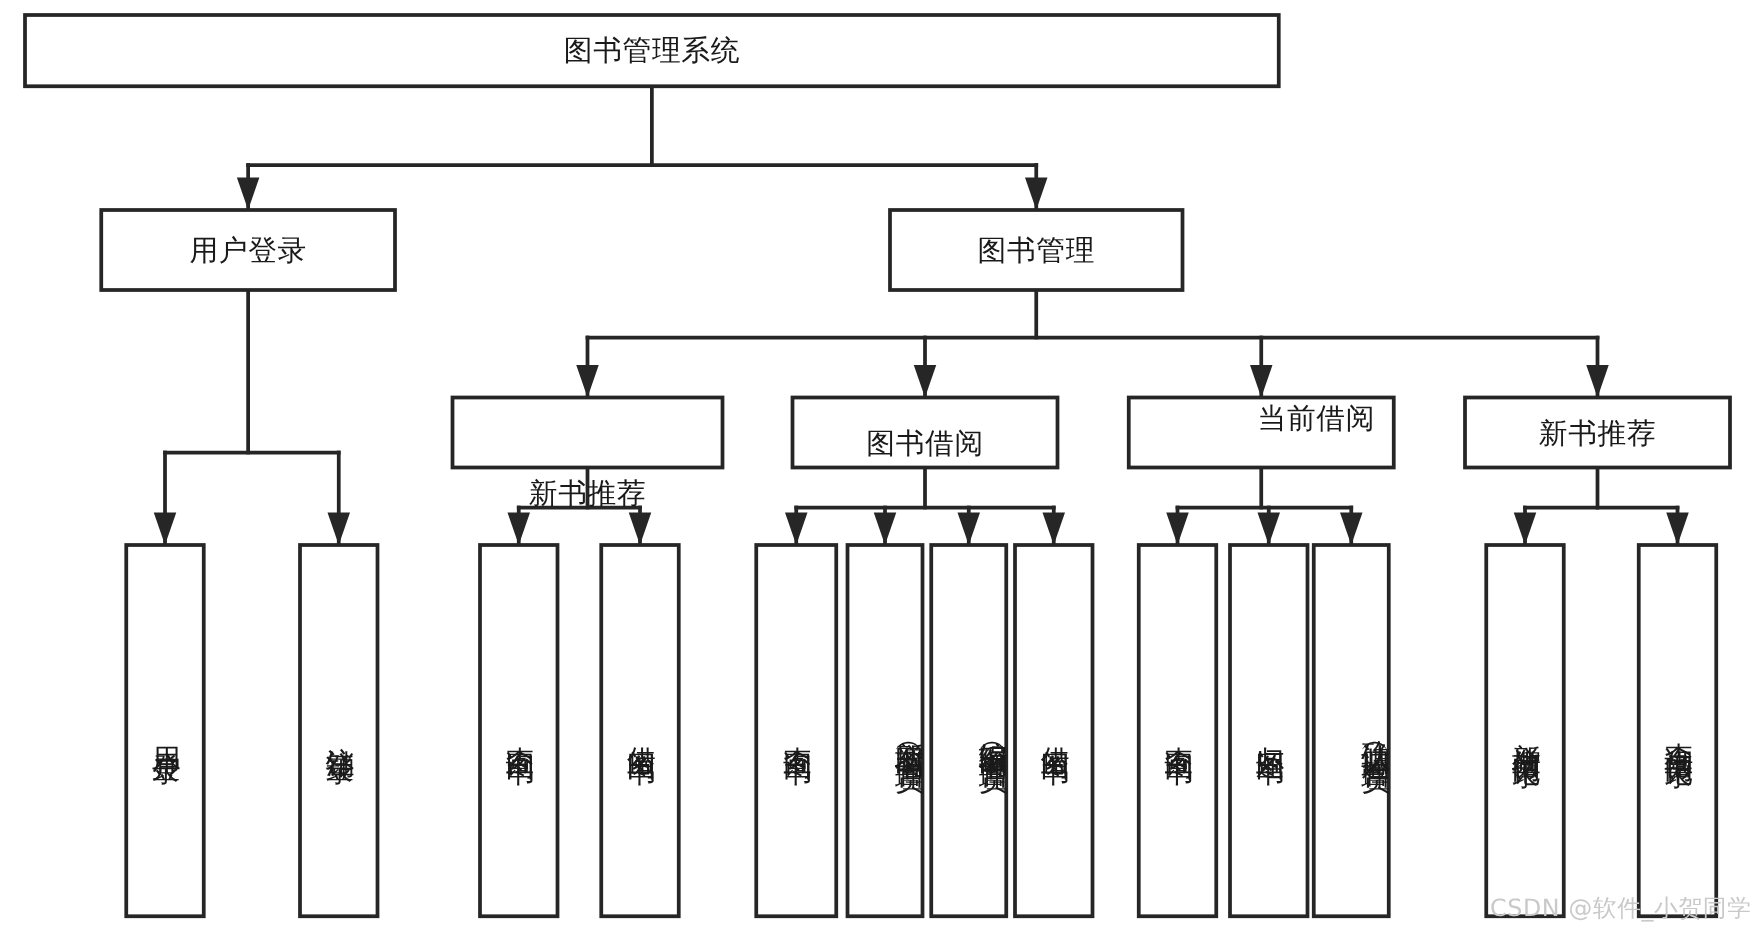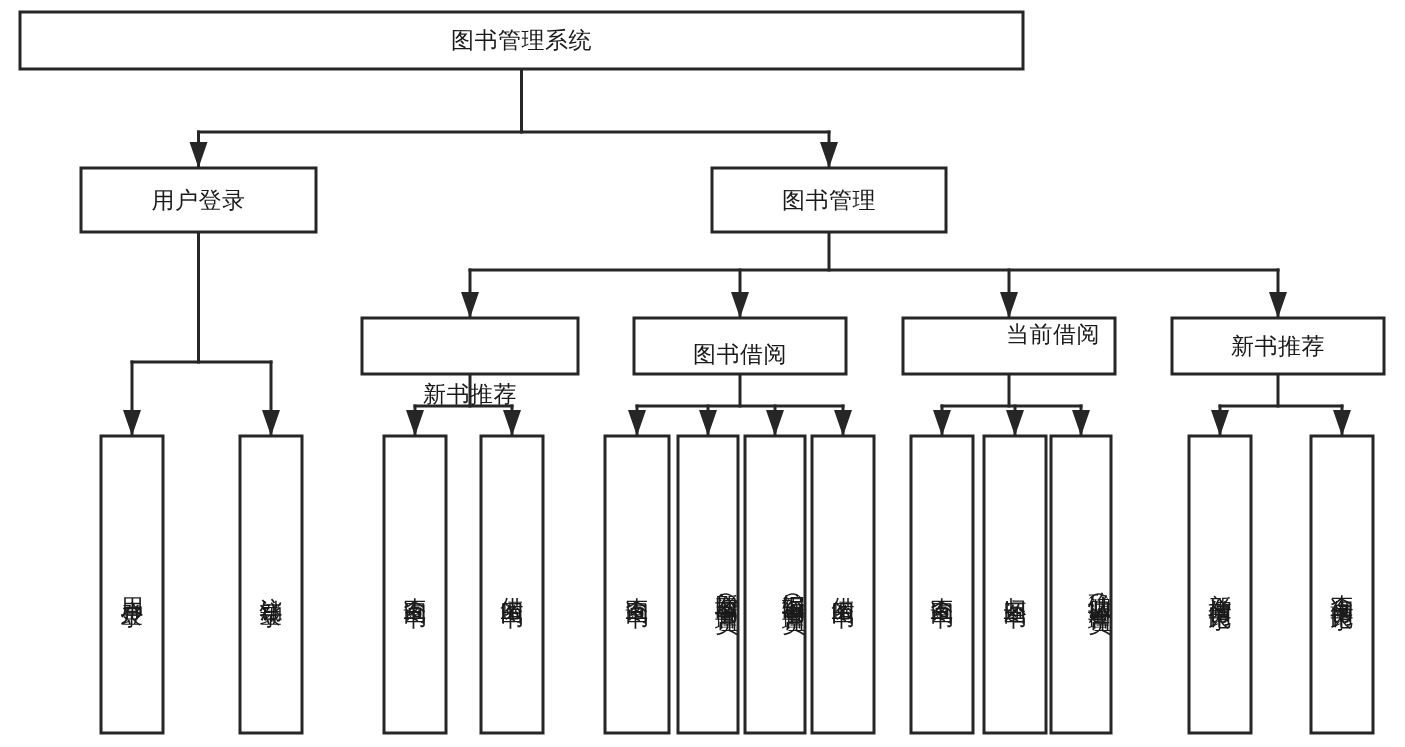--- a/index.html
+++ b/index.html
@@ -181,13 +181,14 @@
       <div class="node-label vertical align-center" style="left: 605px; top: 436px; width: 64px; height: 297px;">查询图书</div>
       <div class="node-label vertical align-top" style="left: 678px; top: 436px; width: 60px; height: 297px;">新增图书（管理员）</div>
       <div class="node-label vertical align-top" style="left: 745px; top: 436px; width: 60px; height: 297px;">编辑图书（管理员）</div>
       <div class="node-label vertical align-center" style="left: 812px; top: 436px; width: 62px; height: 297px;">借阅图书</div>
       <div class="node-label vertical align-center" style="left: 911px; top: 436px; width: 62px; height: 297px;">查询图书</div>
       <div class="node-label vertical align-center" style="left: 984px; top: 436px; width: 62px; height: 297px;">归还图书</div>
       <div class="node-label vertical align-top" style="left: 1051px; top: 436px; width: 60px; height: 297px;">确认归还（管理员）</div>
       <div class="node-label vertical align-center" style="left: 1189px; top: 436px; width: 62px; height: 297px;">新增借阅记录</div>
       <div class="node-label vertical align-center" style="left: 1311px; top: 436px; width: 62px; height: 297px;">查询借阅记录</div>
     </div>
+  <div class="watermark" style="left: 1192px; top: 714px; color: rgb(201, 201, 201);">CSDN @软件_小贺同学</div>
 </div>
 
 </body></html>

